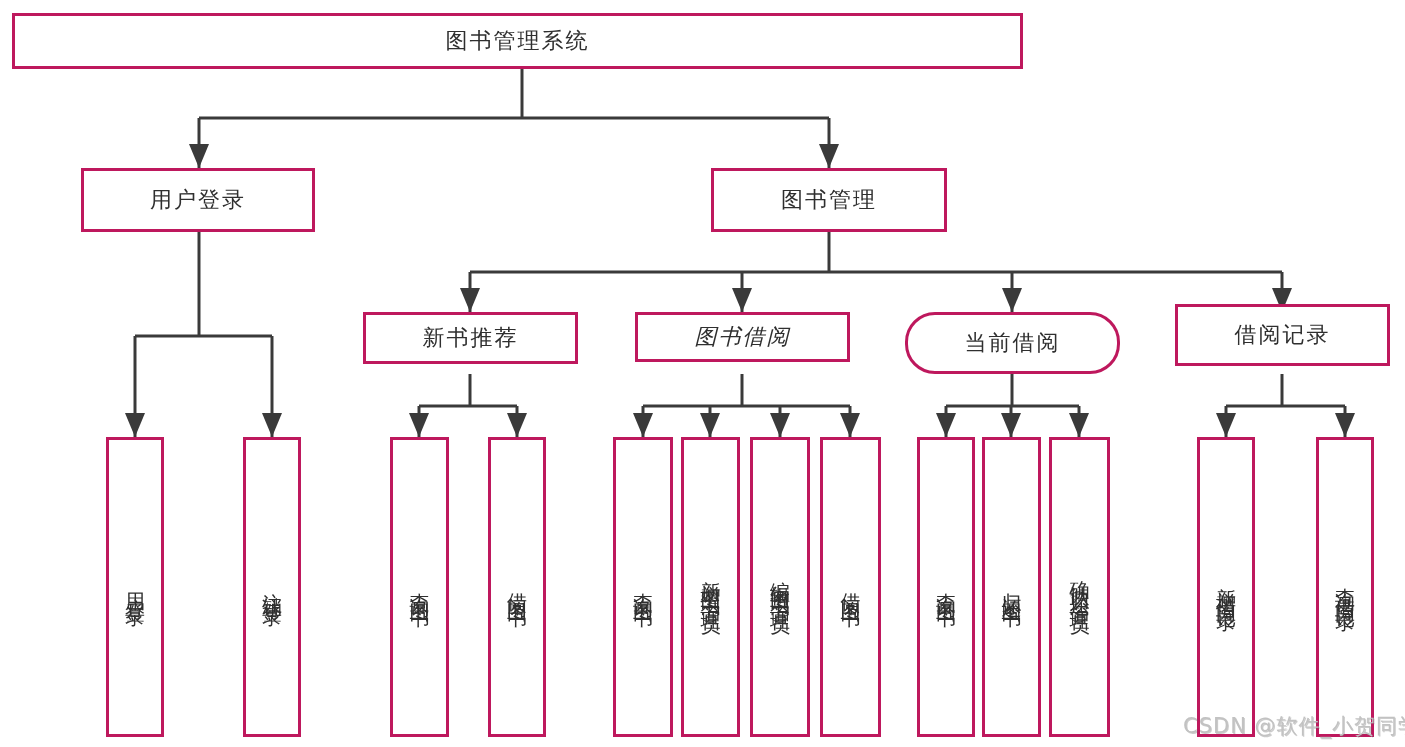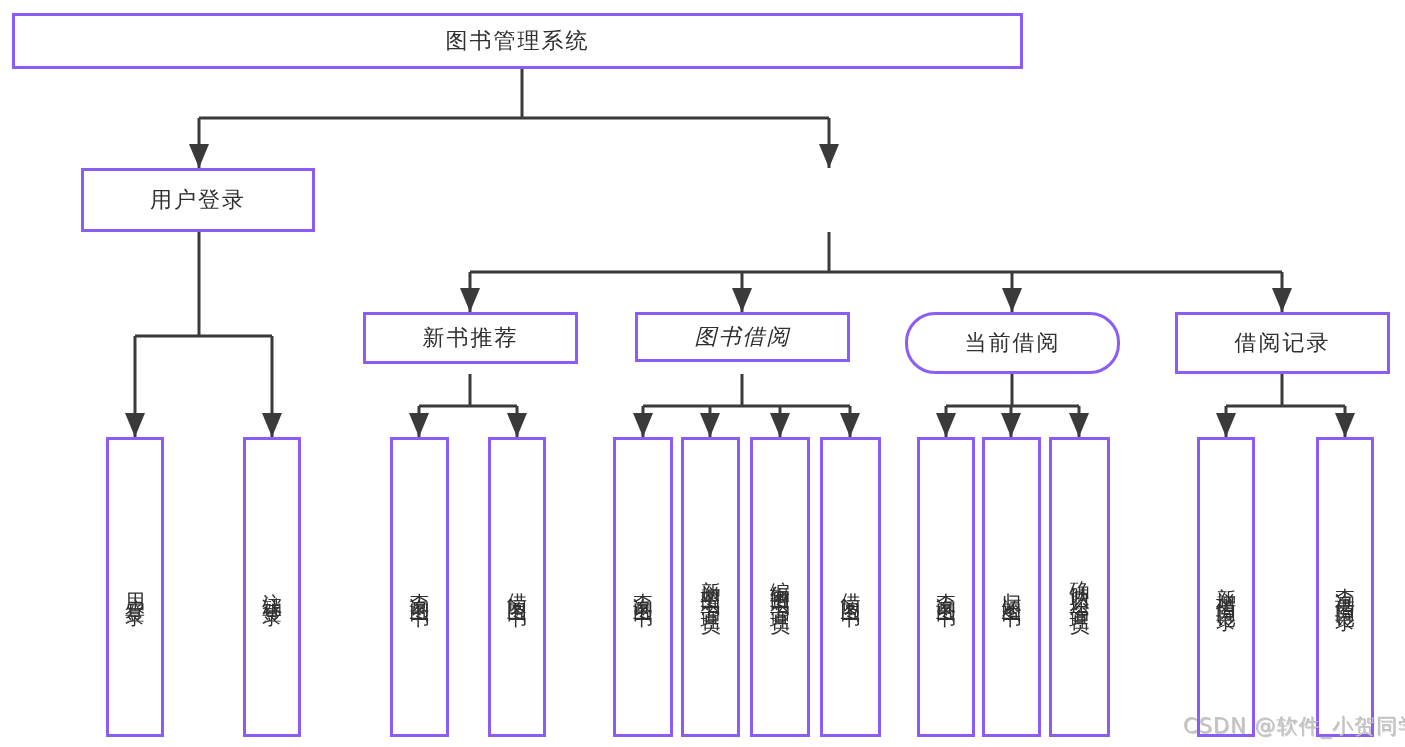--- a/index.html
+++ b/index.html
@@ -20,21 +20,21 @@
   }
   .wire {
     fill: none;
     stroke: #3a3a3a;
     stroke-width: 3;
   }
   .node {
     position: absolute;
     box-sizing: border-box;
     background: #ffffff;
-    border: 3px solid #8b5cf6;
+    border: 3px solid #be185d;
     display: flex;
     align-items: center;
     justify-content: center;
     z-index: 2;
     line-height: 1.25;
   }
   .hnode {
     font-size: 22px;
     letter-spacing: 2px;
     white-space: nowrap;
@@ -120,25 +120,26 @@
       <path class="wire" d="M1282,374 V406"></path>
       <path class="wire" d="M1226,406 H1345"></path>
       <path class="wire" d="M1226,406 V437" marker-end="url(#arrowhead)"></path>
       <path class="wire" d="M1345,406 V437" marker-end="url(#arrowhead)"></path>
     </g>
   </svg>
 
   <div class="node hnode" style="left:12px; top:13px; width:1011px; height:56px;">图书管理系统</div>
 
   <div class="node hnode" style="left:81px; top:168px; width:234px; height:64px;">用户登录</div>
+  <div class="node hnode" style="left:711px; top:168px; width:236px; height:64px;">图书管理</div>
 
   <div class="node hnode" style="left:363px; top:312px; width:215px; height:52px;">新书推荐</div>
   <div class="node hnode" style="left:635px; top:312px; width:215px; height:50px;font-style:italic;">图书借阅</div>
   <div class="node hnode" style="left:905px; top:312px; width:215px; height:62px;border-radius:30px;">当前借阅</div>
-  <div class="node hnode" style="left:1175px; top:312px; width:215px; height:62px;">借阅记录</div>
+  <div class="node hnode" style="left:1175px; top:304px; width:215px; height:62px;">借阅记录</div>
 
   <div class="node vnode" style="left:106px; top:437px; width:58px; height:300px;">用户登录</div>
   <div class="node vnode" style="left:243px; top:437px; width:58px; height:300px;">注销登录</div>
 
   <div class="node vnode" style="left:390px; top:437px; width:59px; height:300px;">查询图书</div>
   <div class="node vnode" style="left:488px; top:437px; width:58px; height:300px;">借阅图书</div>
 
   <div class="node vnode" style="left:613px; top:437px; width:60px; height:300px;">查询图书</div>
   <div class="node vnode" style="left:681px; top:437px; width:59px; height:300px;">新增图书（管理员）</div>
   <div class="node vnode" style="left:750px; top:437px; width:60px; height:300px;">编辑图书（管理员）</div>

